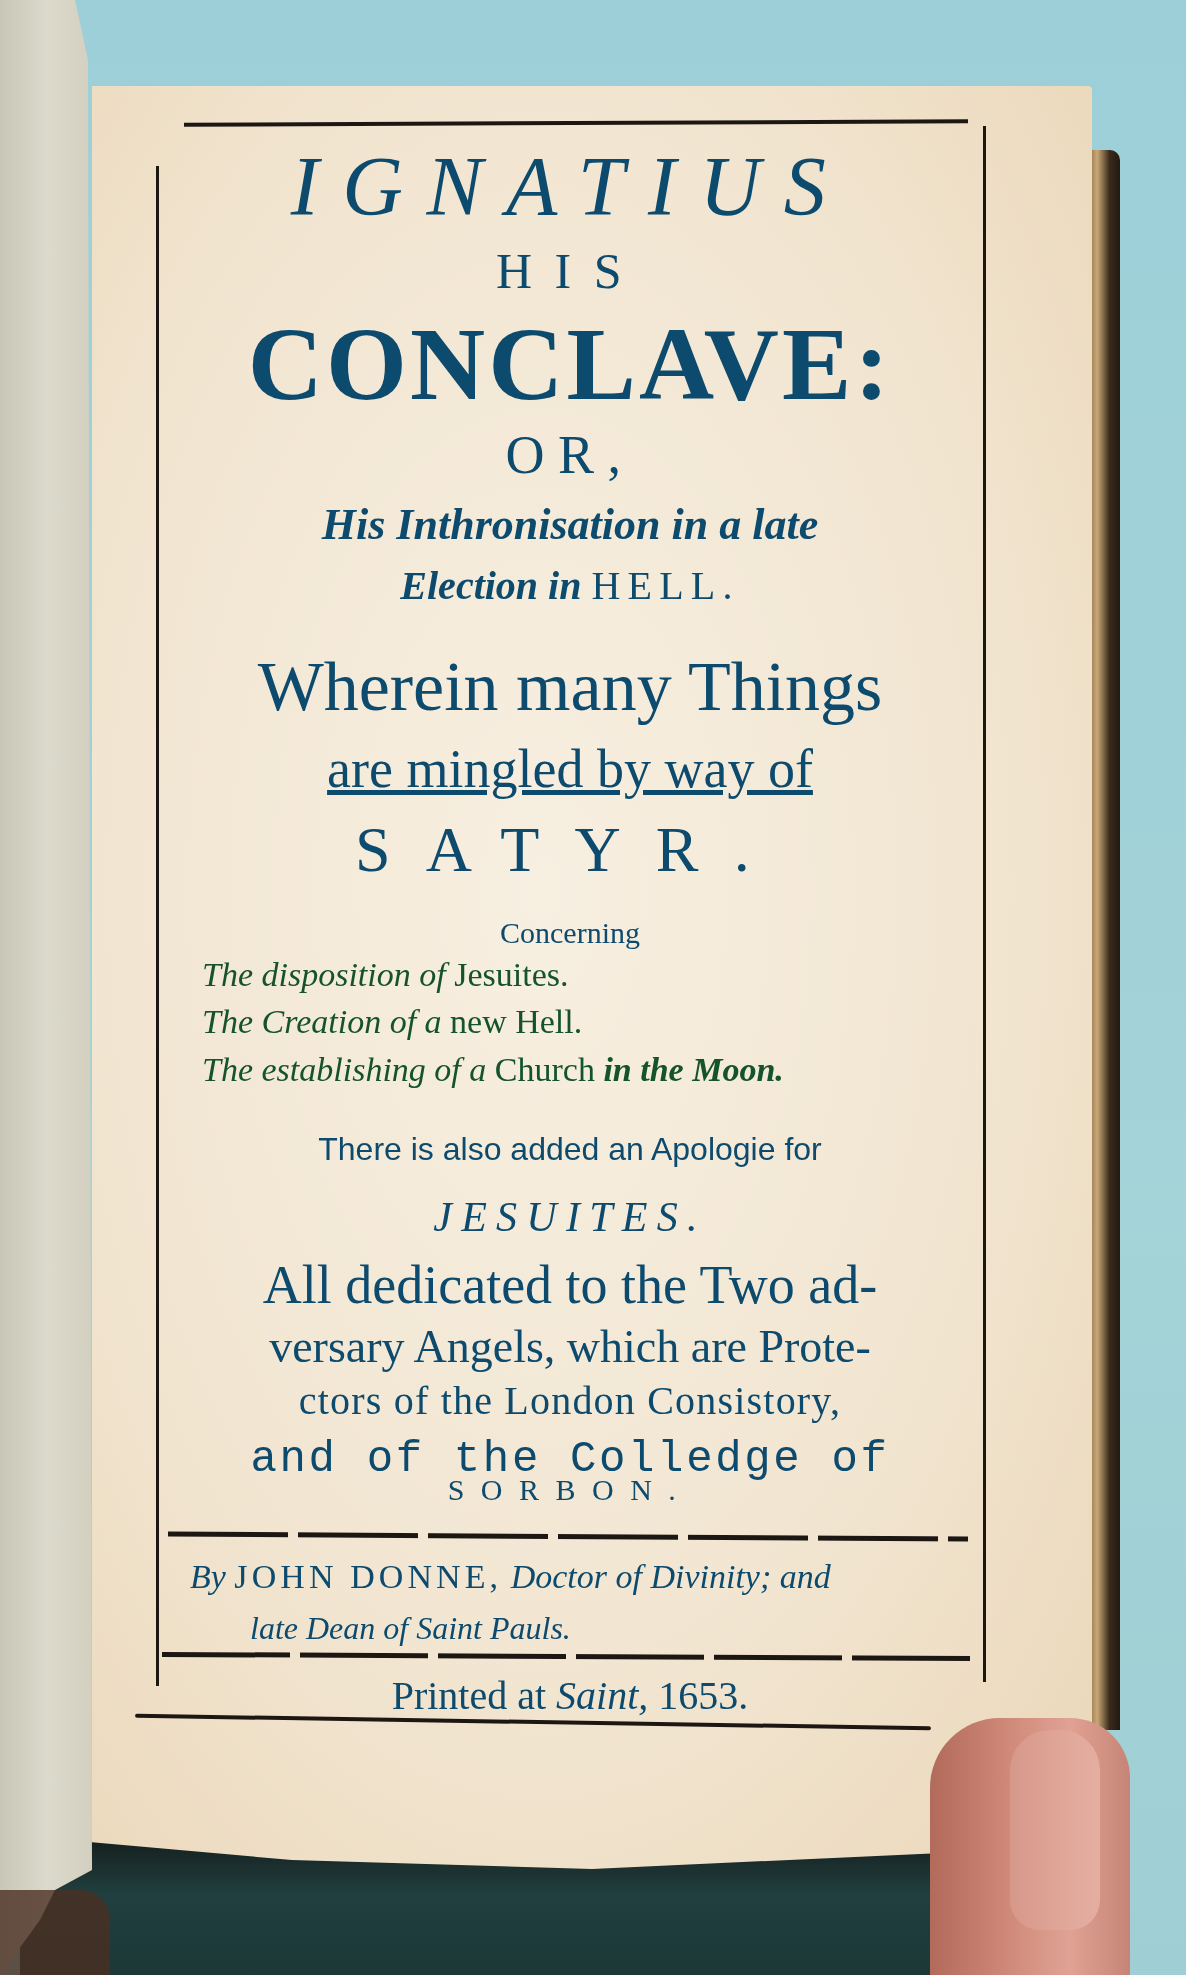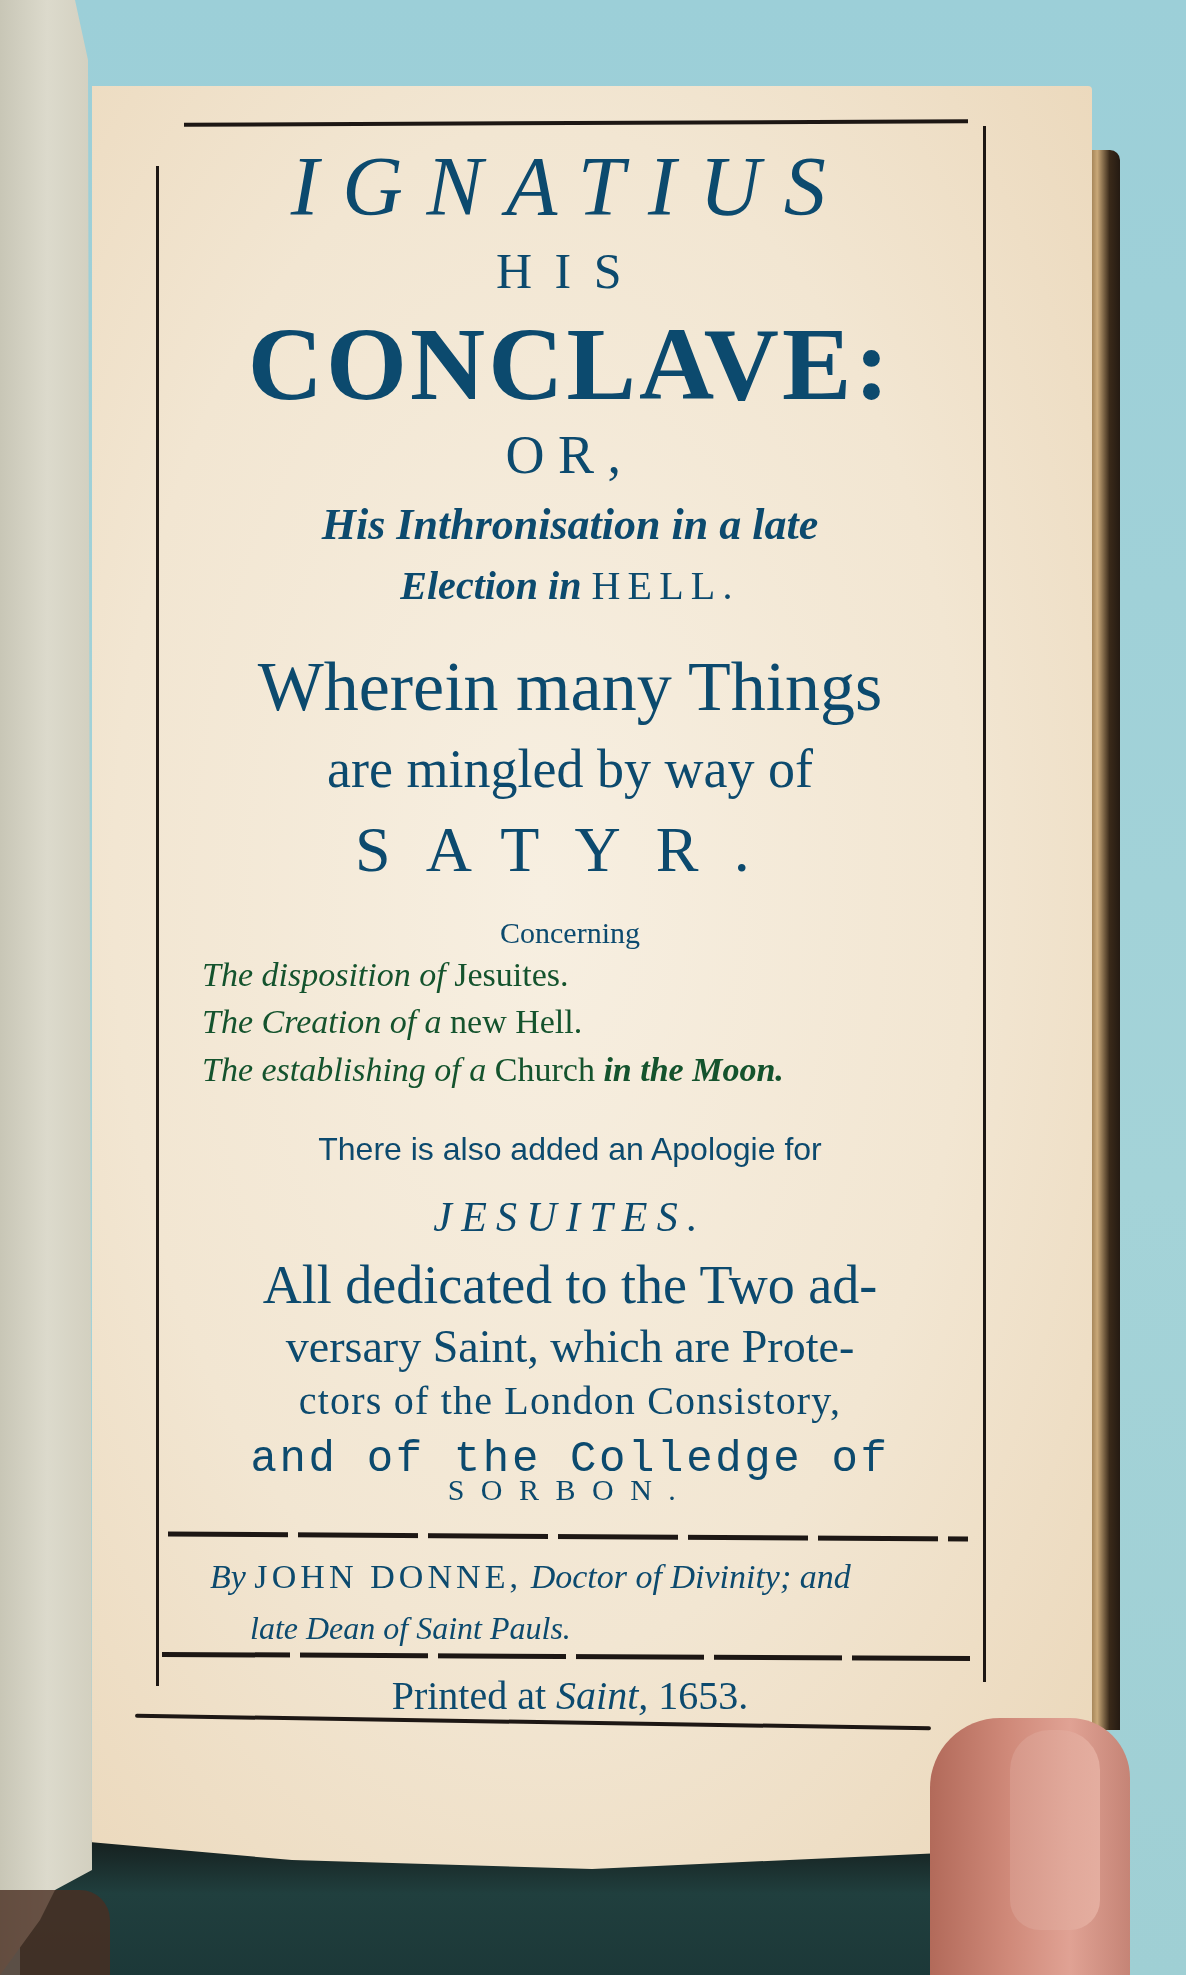--- a/index.html
+++ b/index.html
@@ -38,33 +38,33 @@
 
   #l-ignatius { top:145px; font-size:84px; font-style:italic; letter-spacing:.28em; font-family:"Liberation Serif",serif; }
   #l-his { top:246px; font-size:50px; letter-spacing:.45em; font-family:"Liberation Serif",serif; }
   #l-conclave { top:312px; font-size:104px; font-weight:bold; letter-spacing:.03em; font-family:"Liberation Serif",serif; }
   #l-or { top:428px; font-size:54px; letter-spacing:.25em; font-family:"Liberation Serif",serif; }
   #l-inthron { top:503px; font-size:44px; font-style:italic; font-weight:bold; font-family:"Liberation Serif",serif; }
   #l-election { top:566px; font-size:40px; font-family:"Liberation Serif",serif; }
   #l-election .it { font-weight:bold; }
   #l-election .sc { letter-spacing:.18em; }
   #l-wherein { top:652px; font-size:70px; font-family:"Liberation Serif",serif; }
-  #l-mingled { top:742px; font-size:54px; font-family:"Liberation Serif",serif; }
+  #l-mingled { top:742px; font-size:54px; font-family:"Liberation Serif",serif;text-decoration:underline; }
   #l-satyr { top:818px; font-size:64px; letter-spacing:.55em; font-family:"Liberation Serif",serif; }
   #l-concerning { top:918px; font-size:30px; font-family:"Liberation Serif",serif; }
   .conc-item { position:absolute; left:202px; font-size:34px; font-family:Liberation Serif, serif; color:#14532d; white-space:nowrap; line-height:1; }
   #c1 { top:958px; } #c2 { top:1005px; } #c3 { top:1053px; }
   #l-apologie { top:1133px; font-size:32px; font-family:Liberation Sans, sans-serif; }
   #l-jesuites { top:1196px; font-size:42px; font-style:italic; letter-spacing:.22em; font-family:"Liberation Serif",serif; }
   #l-dedicated { top:1258px; font-size:54px; font-family:"Liberation Serif",serif; }
   #l-adversary { top:1324px; font-size:46px; font-family:"Liberation Serif",serif; }
   #l-ctors { top:1381px; font-size:40px; font-family:"Liberation Serif",serif; letter-spacing:.03em; }
   #l-college { top:1437px; font-size:44px; font-family:Liberation Mono, monospace; letter-spacing:.06em; }
   #l-sorbon { top:1475px; font-size:30px; letter-spacing:.55em; font-family:"Liberation Serif",serif; }
-  #l-by { top:1560px; left:190px; width:780px; text-align:left; font-size:34px; font-family:"Liberation Serif",serif;margin-left:20px; }
+  #l-by { top:1560px; left:190px; width:780px; text-align:left; font-size:34px; font-family:"Liberation Serif",serif; }
   #l-by .sc { letter-spacing:.12em; }
   #l-late { top:1604px; left:250px; width:700px; text-align:left; font-size:32px; font-style:italic; font-family:"Liberation Serif",serif;margin-top:8px; }
   #l-printed { top:1676px; font-size:40px; font-family:"Liberation Serif",serif; }
 </style>
 </head>
 <body>
 
 <div id="bg-blue" class="abs"></div>
 <div id="cover-dark" class="abs"></div>
 <div id="page-block" class="abs"></div>
@@ -90,21 +90,21 @@
 
 <div id="l-concerning" class="line">Concerning</div>
 <div id="c1" class="conc-item"><span class="it">The disposition of </span><span class="rom">Jesuites.</span></div>
 <div id="c2" class="conc-item"><span class="it">The Creation of a </span><span class="rom">new Hell.</span></div>
 <div id="c3" class="conc-item"><span class="it">The establishing of a </span><span class="rom">Church </span><span class="it" style="font-weight:bold">in the Moon.</span></div>
 
 <div id="l-apologie" class="line">There is also added an Apologie for</div>
 <div id="l-jesuites" class="line">JESUITES.</div>
 
 <div id="l-dedicated" class="line">All dedicated to the Two ad-</div>
-<div id="l-adversary" class="line">versary Saint, which are Prote-</div>
+<div id="l-adversary" class="line">versary Angels, which are Prote-</div>
 <div id="l-ctors" class="line">ctors of the London Consistory,</div>
 <div id="l-college" class="line">and of the Colledge of</div>
 <div id="l-sorbon" class="line">SORBON.</div>
 
 <div class="rule" style="left:168px;top:1534px;width:800px;height:5px;background:repeating-linear-gradient(90deg,#1d1714 0 120px,transparent 120px 130px);transform:rotate(0.35deg);"></div>
 
 <div id="l-by" class="line"><span class="it">By</span> <span class="sc">JOHN DONNE,</span> <span class="it">Doctor of Divinity; and</span></div>
 <div id="l-late" class="line">late Dean of Saint Pauls.</div>
 
 <div class="rule" style="left:162px;top:1654px;width:808px;height:5px;background:repeating-linear-gradient(90deg,#1d1714 0 128px,transparent 128px 138px);transform:rotate(0.3deg);"></div>

